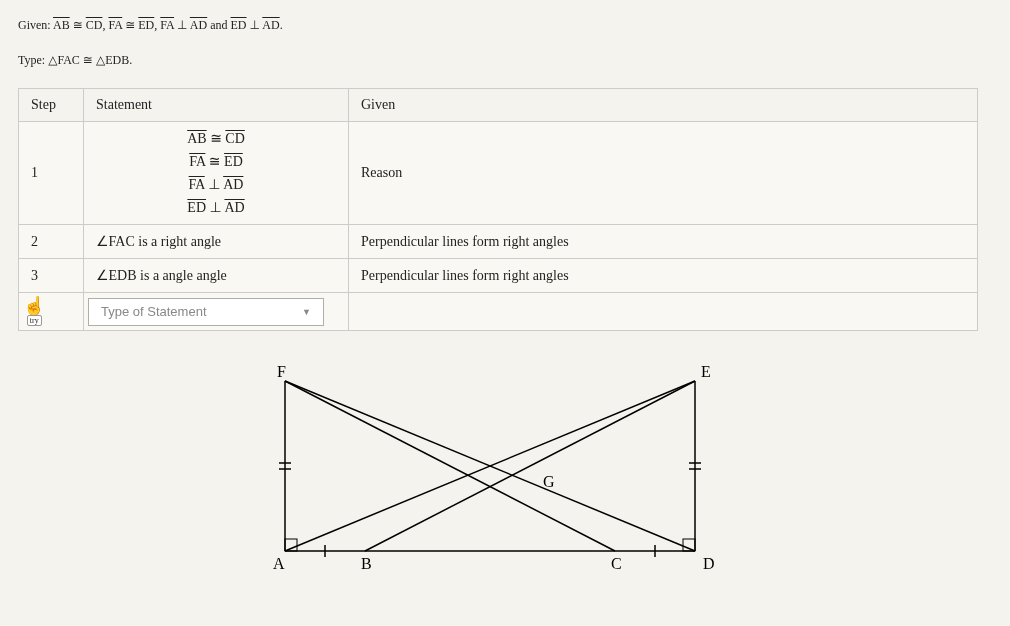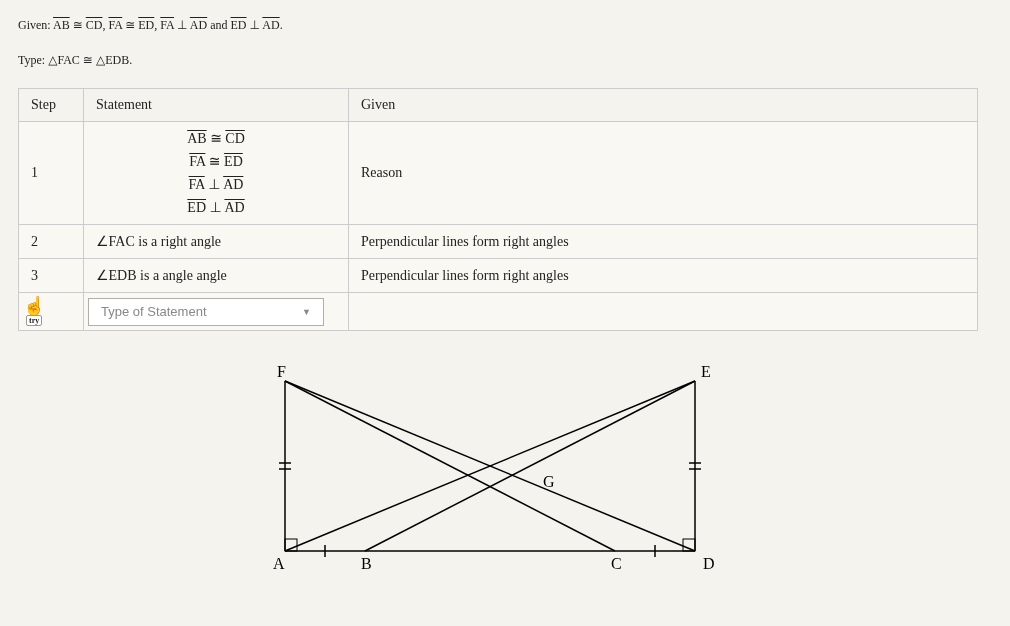--- a/index.html
+++ b/index.html
@@ -89,21 +89,20 @@
 .try-hand {
   font-size: 18px;
   line-height: 1;
 }
 .try-label {
   font-size: 8px;
   border: 1px solid #999;
   padding: 0 2px;
   border-radius: 2px;
   background: #fff;
-  font-weight: bold;
 }
 .diagram-wrap {
   margin: 30px auto 0 auto;
   width: 500px;
 }
 svg text {
   font-family: "Times New Roman", serif;
   font-size: 16px;
 }
 </style>

